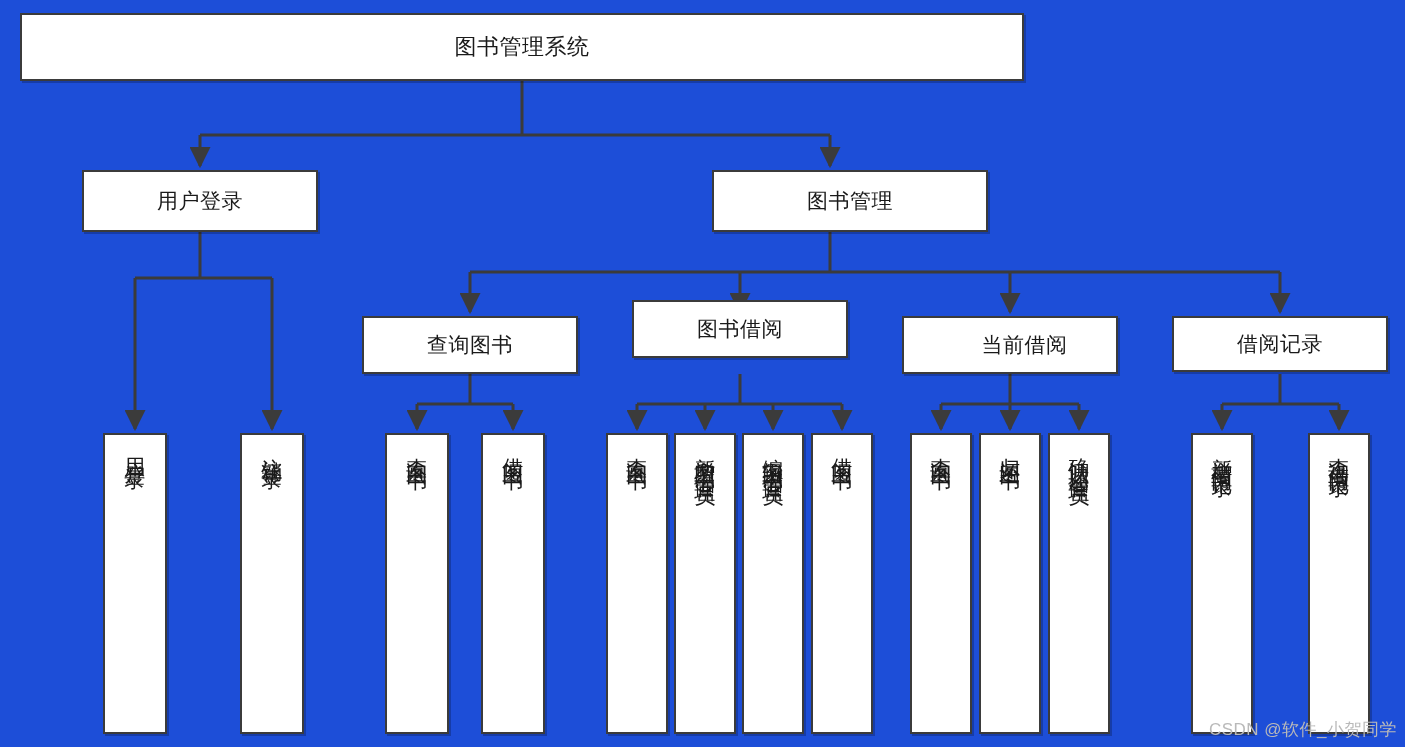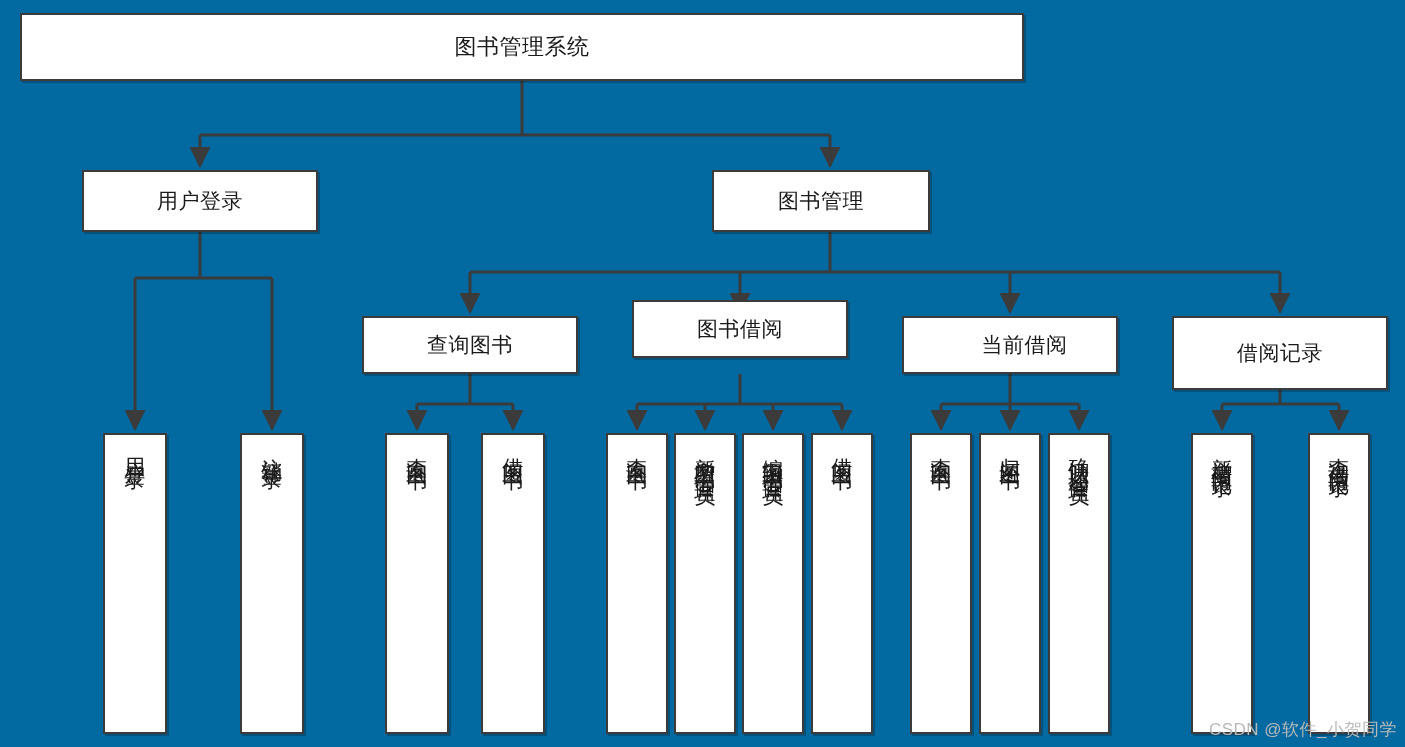--- a/index.html
+++ b/index.html
@@ -7,21 +7,21 @@
     padding: 0;
     background: #ffffff;
   }
   body {
     font-family: "Liberation Sans", "DejaVu Sans", sans-serif;
   }
   #canvas {
     position: relative;
     width: 1405px;
     height: 747px;
-    background: #0369a1;
+    background: #1d4ed8;
     overflow: hidden;
   }
   .node {
     position: absolute;
     box-sizing: border-box;
     background: #ffffff;
     border: 2px solid #3b3b3b;
     display: flex;
     align-items: center;
     justify-content: center;
@@ -130,37 +130,37 @@
   </svg>
 
   <div class="node h-node root" style="left:20px; top:13px; width:1004px; height:68px;">
     <span class="node-label">图书管理系统</span>
   </div>
 
   <div class="node h-node" style="left:82px; top:170px; width:236px; height:62px;">
     <span class="node-label">用户登录</span>
   </div>
 
-  <div class="node h-node" style="left:712px; top:170px; width:218px; height:62px;">
+  <div class="node h-node" style="left:712px; top:170px; width:276px; height:62px;">
     <span class="node-label">图书管理</span>
   </div>
 
   <div class="node h-node" style="left:362px; top:316px; width:216px; height:58px;">
     <span class="node-label">查询图书</span>
   </div>
 
   <div class="node h-node" style="left:632px; top:300px; width:216px; height:58px;">
     <span class="node-label">图书借阅</span>
   </div>
 
   <div class="node h-node" style="left:902px; top:316px; width:216px; height:58px;padding-left:29px;">
     <span class="node-label">当前借阅</span>
   </div>
 
-  <div class="node h-node" style="left:1172px; top:316px; width:216px; height:74px;">
+  <div class="node h-node" style="left:1172px; top:316px; width:216px; height:56px;">
     <span class="node-label">借阅记录</span>
   </div>
 
   <div class="node v-node" style="left:103px; top:433px; width:64px; height:301px;">
     <span class="node-label">用户登录</span>
   </div>
 
   <div class="node v-node" style="left:240px; top:433px; width:64px; height:301px;">
     <span class="node-label">注销登录</span>
   </div>

